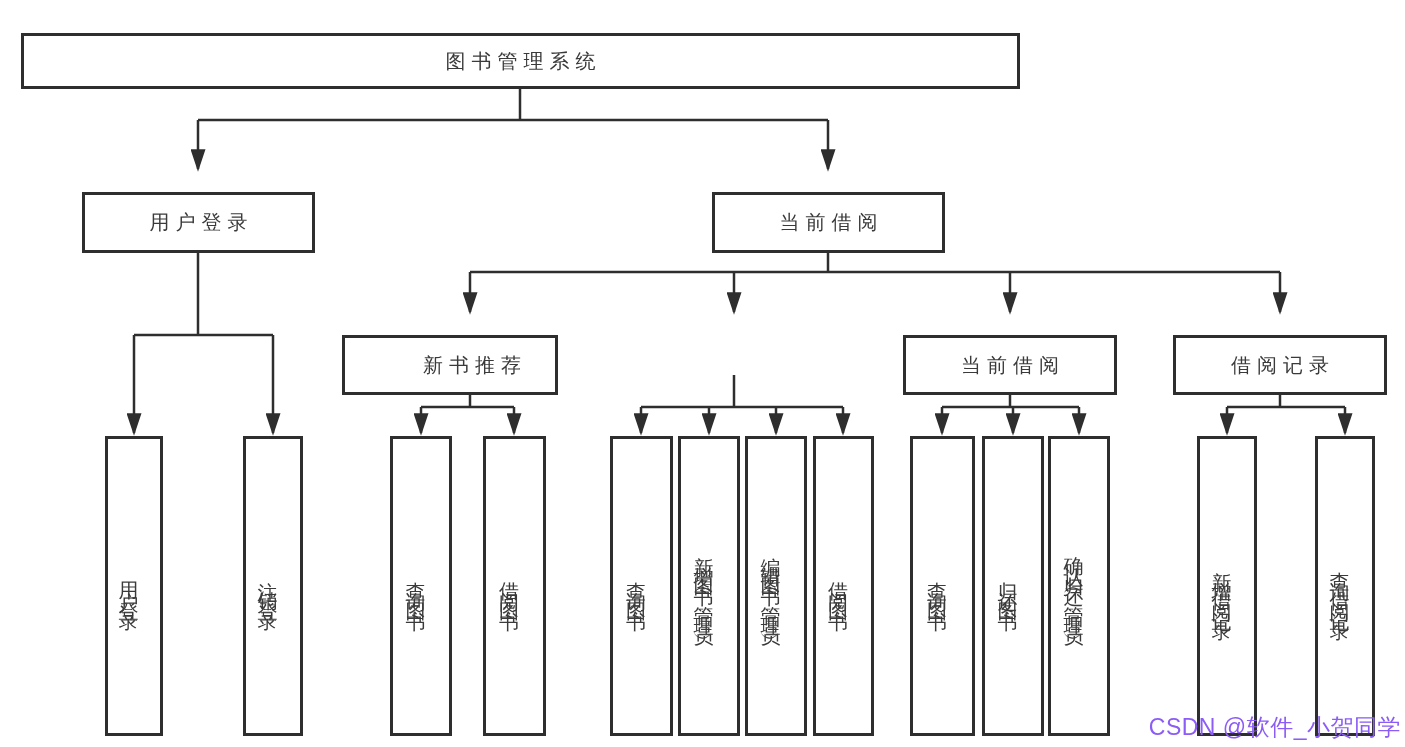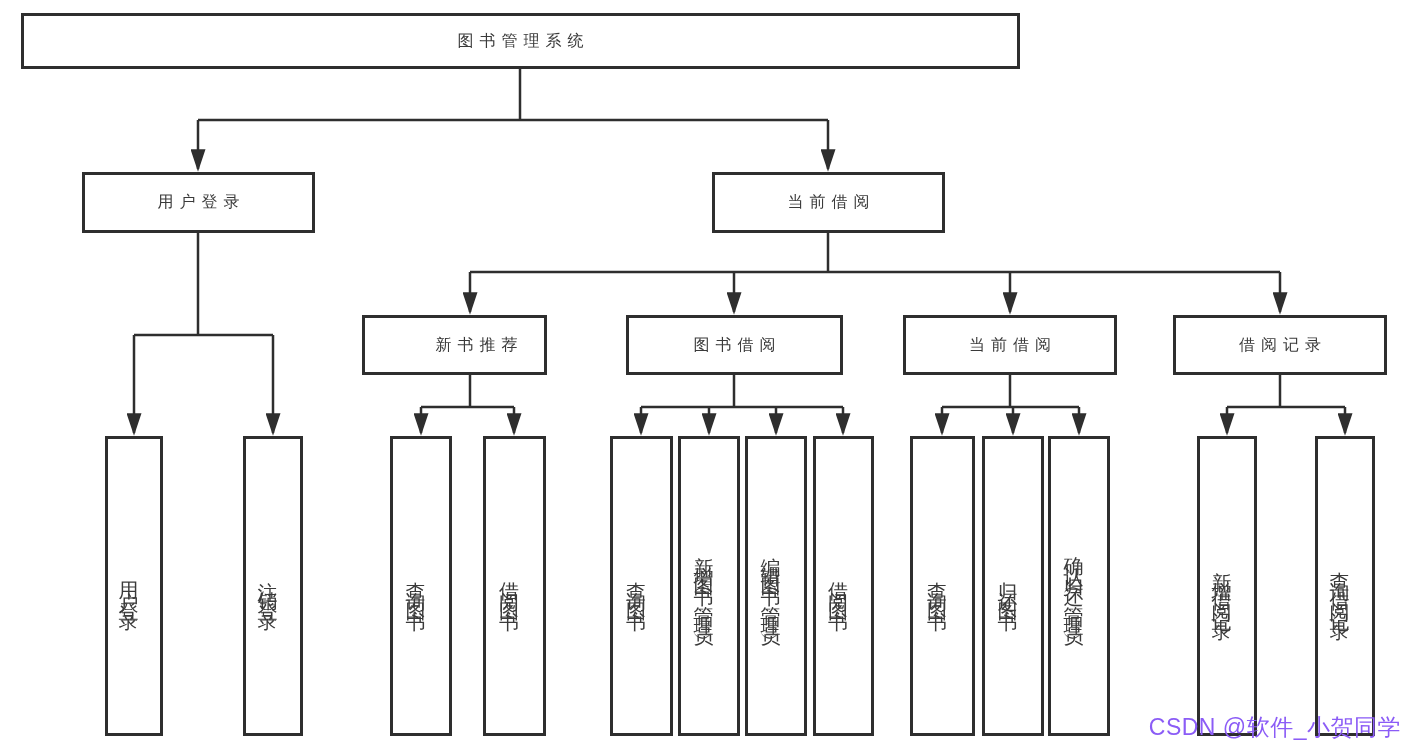--- a/index.html
+++ b/index.html
@@ -26,24 +26,25 @@
     box-sizing: border-box;
     border: 3px solid #2e2e2e;
     background: #ffffff;
     display: flex;
     align-items: center;
     justify-content: center;
     color: #3a3a3a;
     z-index: 2;
   }
   .node.h {
-    font-size: 16px;
+    font-size: 20px;
     letter-spacing: 6px;
     text-indent: 6px;
     white-space: nowrap;
+    margin-top: 20px;
   }
   .node.v span {
     writing-mode: vertical-rl;
     font-size: 20px;
     letter-spacing: 10px;
     line-height: 1;
     white-space: nowrap;
     padding-block-start: 10px; 
   }
   .watermark {
@@ -110,22 +111,21 @@
       <path d="M1227,407 V433" marker-end="url(#arw)"></path>
       <path d="M1345,407 V433" marker-end="url(#arw)"></path>
     </g>
   </svg>
 
   <div class="node h" style="left:21px; top:13px; width:999px; height:56px;">图书管理系统</div>
 
   <div class="node h" style="left:82px; top:172px; width:233px; height:61px;">用户登录</div>
   <div class="node h" style="left:712px; top:172px; width:233px; height:61px;">当前借阅</div>
 
-  <div class="node h" style="left:362px; top:315px; width:185px; height:60px;padding-left:44px;">新书推荐</div>
-  <div class="node h" style="left:626px; top:315px; width:217px; height:60px;">图书借阅</div>
+  <div class="node h" style="left:342px; top:315px; width:216px; height:60px;padding-left:44px;">新书推荐</div>
   <div class="node h" style="left:903px; top:315px; width:214px; height:60px;">当前借阅</div>
   <div class="node h" style="left:1173px; top:315px; width:214px; height:60px;">借阅记录</div>
 
   <div class="node v" style="left:105px; top:436px; width:58px; height:300px;">
     <span>用户登录</span>
   </div>
   <div class="node v" style="left:243px; top:436px; width:60px; height:300px;">
     <span>注销登录</span>
   </div>
 

